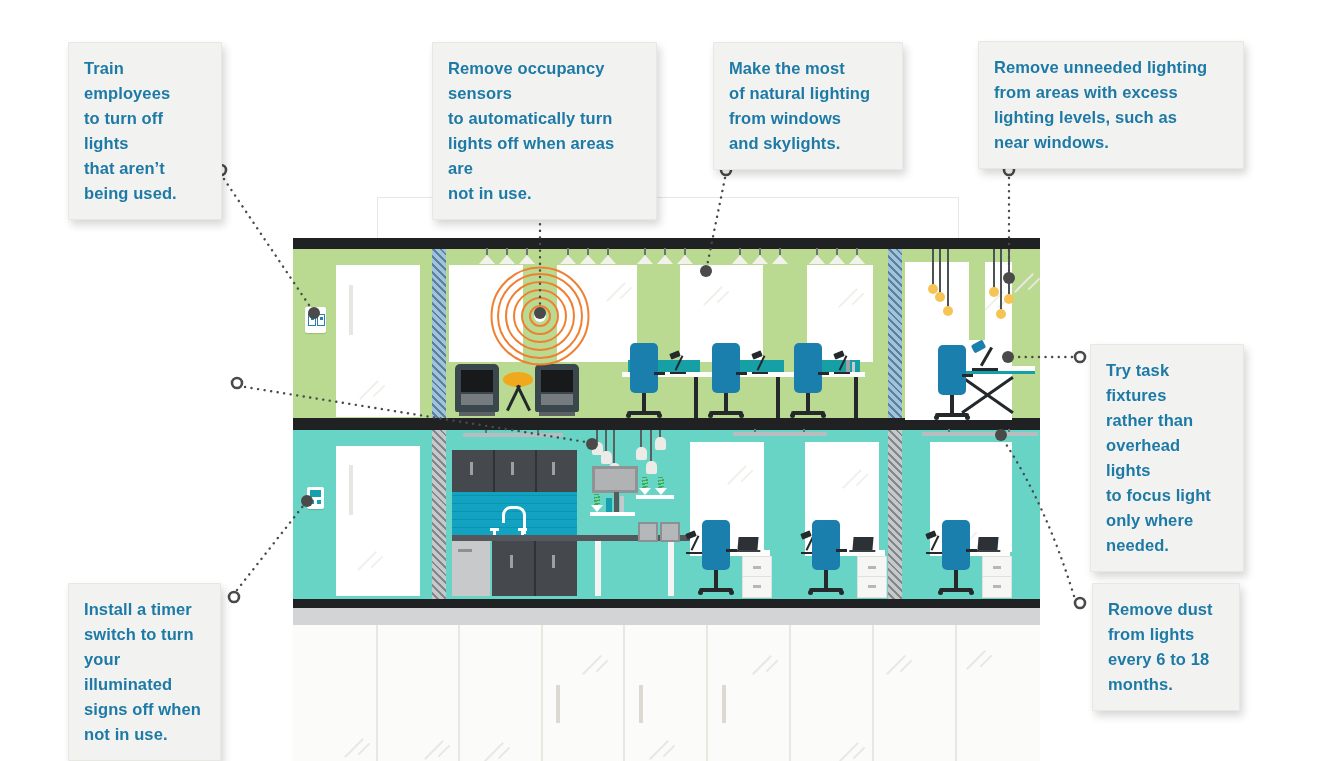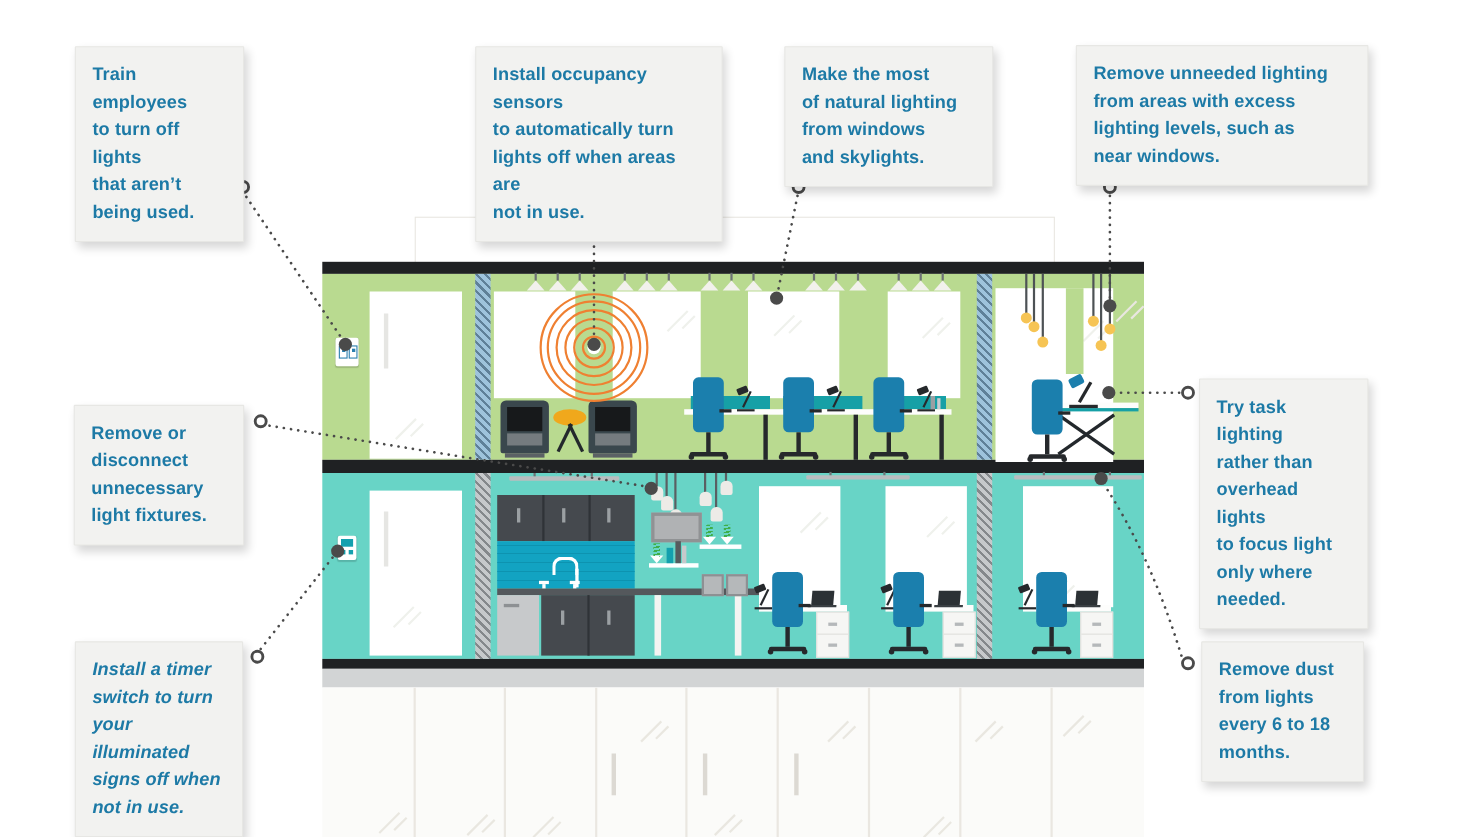--- a/index.html
+++ b/index.html
@@ -392,42 +392,38 @@
       <circle cx="307" cy="501" r="6"></circle>
       <circle cx="1008" cy="357" r="6"></circle>
       <circle cx="1001" cy="435" r="6"></circle>
     </g>
   </svg>
 
   <div class="callout" style="left:68px;top:42px;width:122px;">Train employees
 to turn off lights
 that aren’t
 being used.</div>
-  <div class="callout" style="left:432px;top:42px;width:193px;">Install occupancy sensors
+  <div class="callout" style="left:432px;top:42px;width:193px;">Remove occupancy sensors
 to automatically turn
 lights off when areas are
 not in use.</div>
   <div class="callout" style="left:978px;top:41px;width:234px;">Remove unneeded lighting
 from areas with excess
 lighting levels, such as
 near windows.</div>
   <div class="callout" style="left:713px;top:42px;width:158px;">Make the most
 of natural lighting
 from windows
 and skylights.</div>
-  <div class="callout" style="left:67px;top:368px;width:123px;">Remove or
-disconnect
-unnecessary
-light fixtures.</div>
-  <div class="callout" style="left:68px;top:583px;width:121px;font-style:italic;">Install a timer
+  <div class="callout" style="left:68px;top:583px;width:121px;">Install a timer
 switch to turn
 your illuminated
 signs off when
 not in use.</div>
-  <div class="callout" style="left:1090px;top:344px;width:122px;">Try task lighting
+  <div class="callout" style="left:1090px;top:344px;width:122px;">Try task fixtures
 rather than
 overhead lights
 to focus light
 only where
 needed.</div>
   <div class="callout" style="left:1092px;top:583px;width:116px;">Remove dust
 from lights
 every 6 to 18
 months.</div>
 

